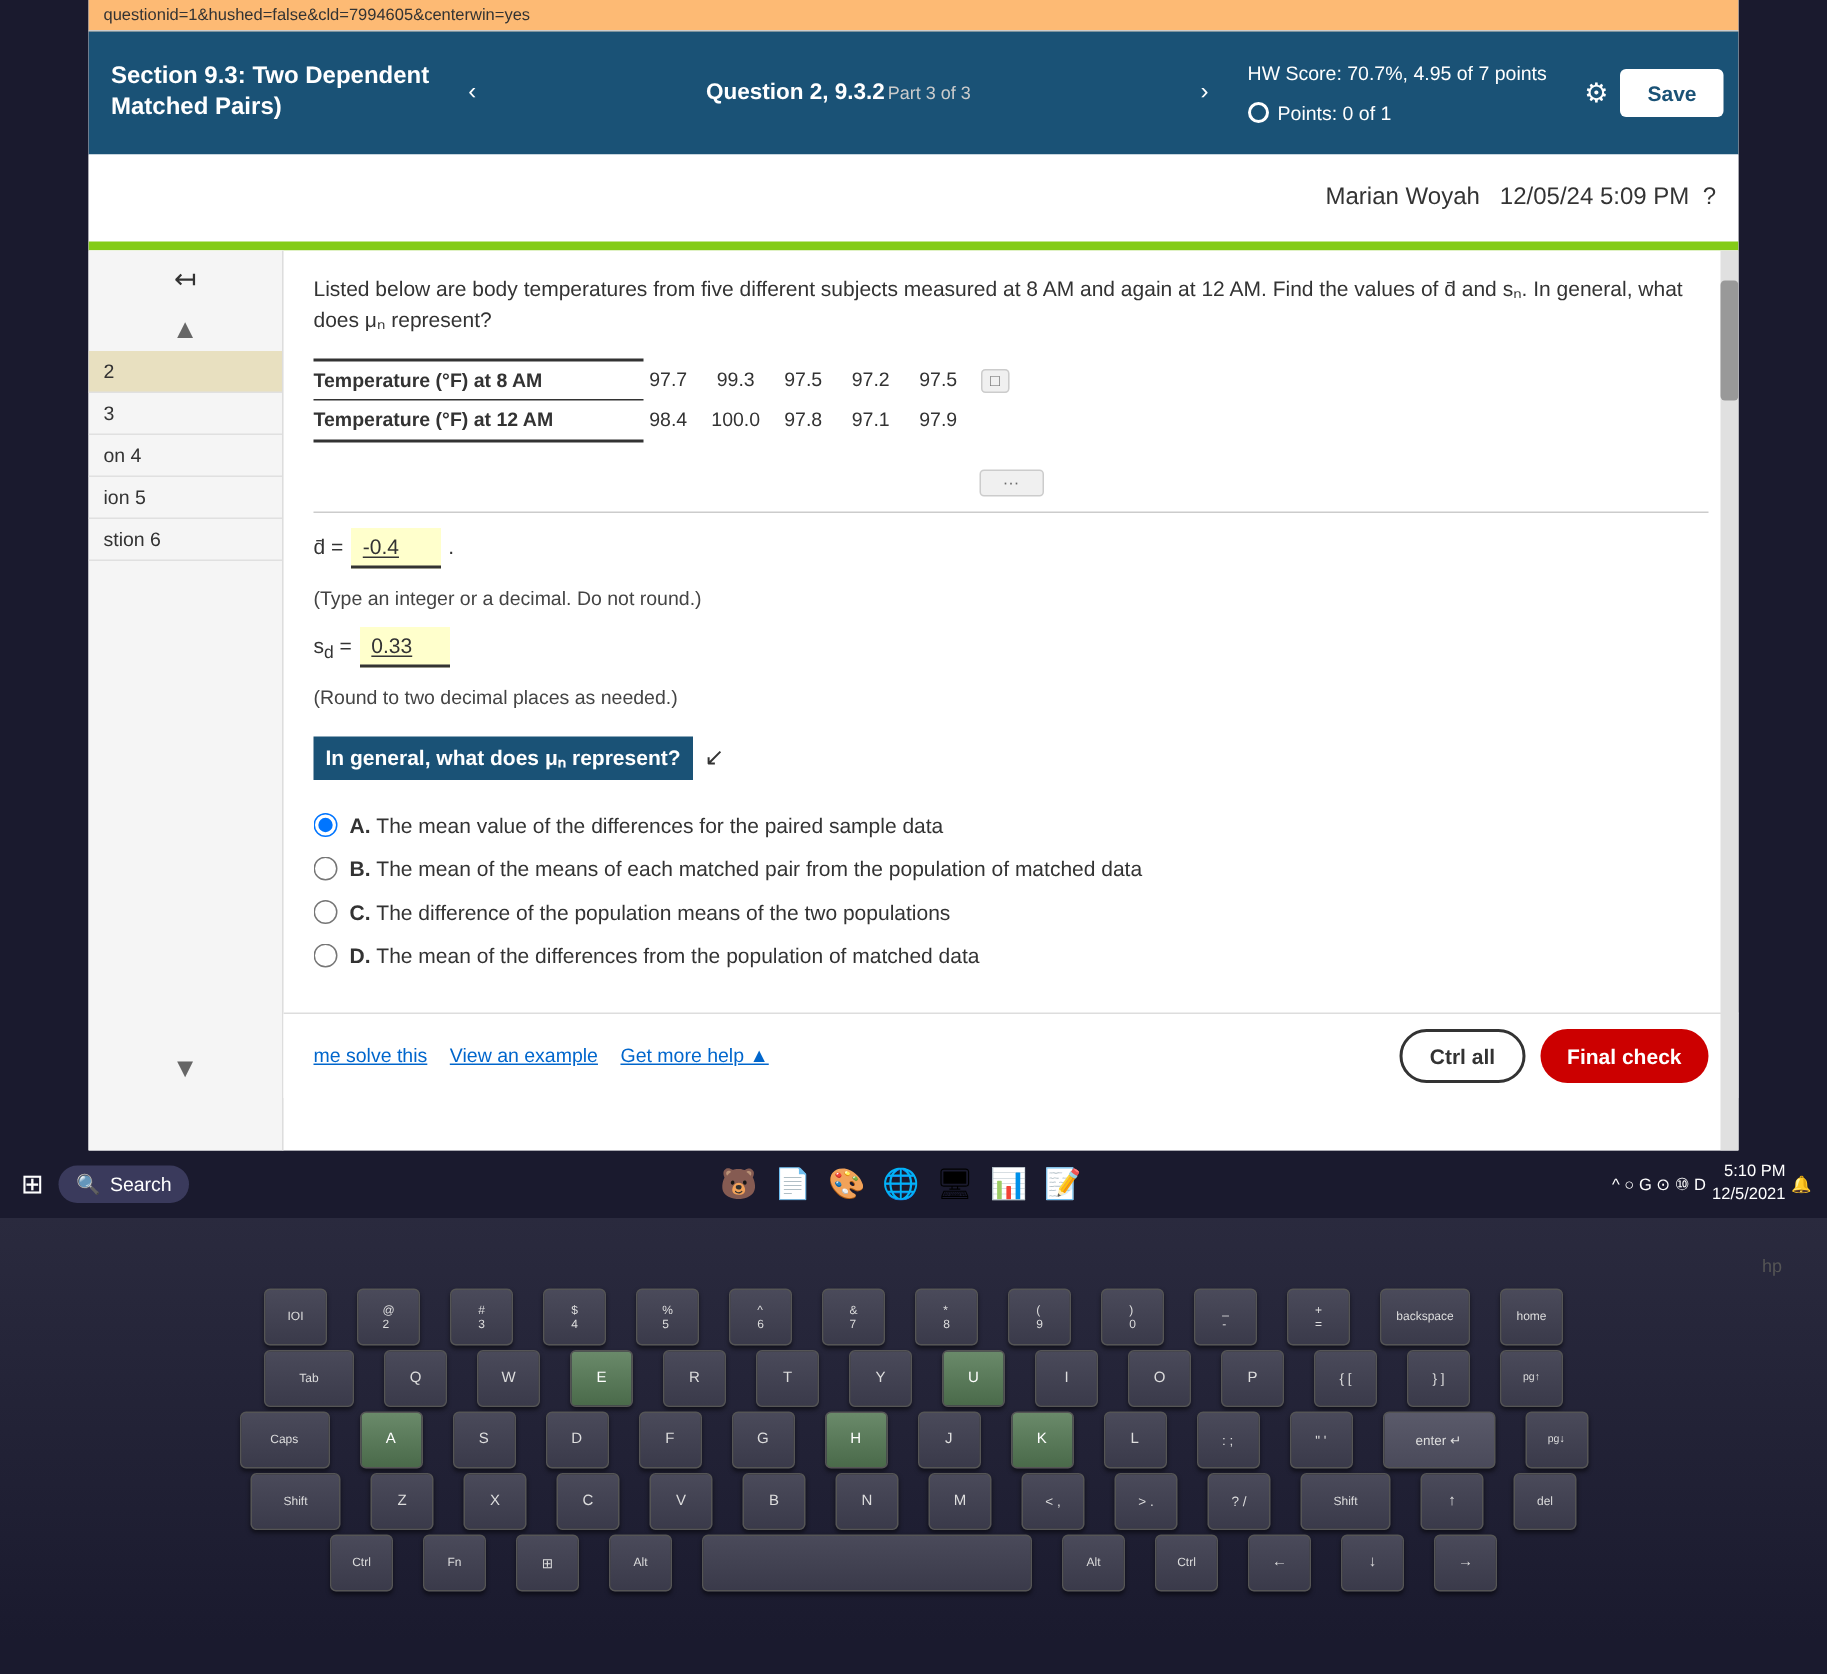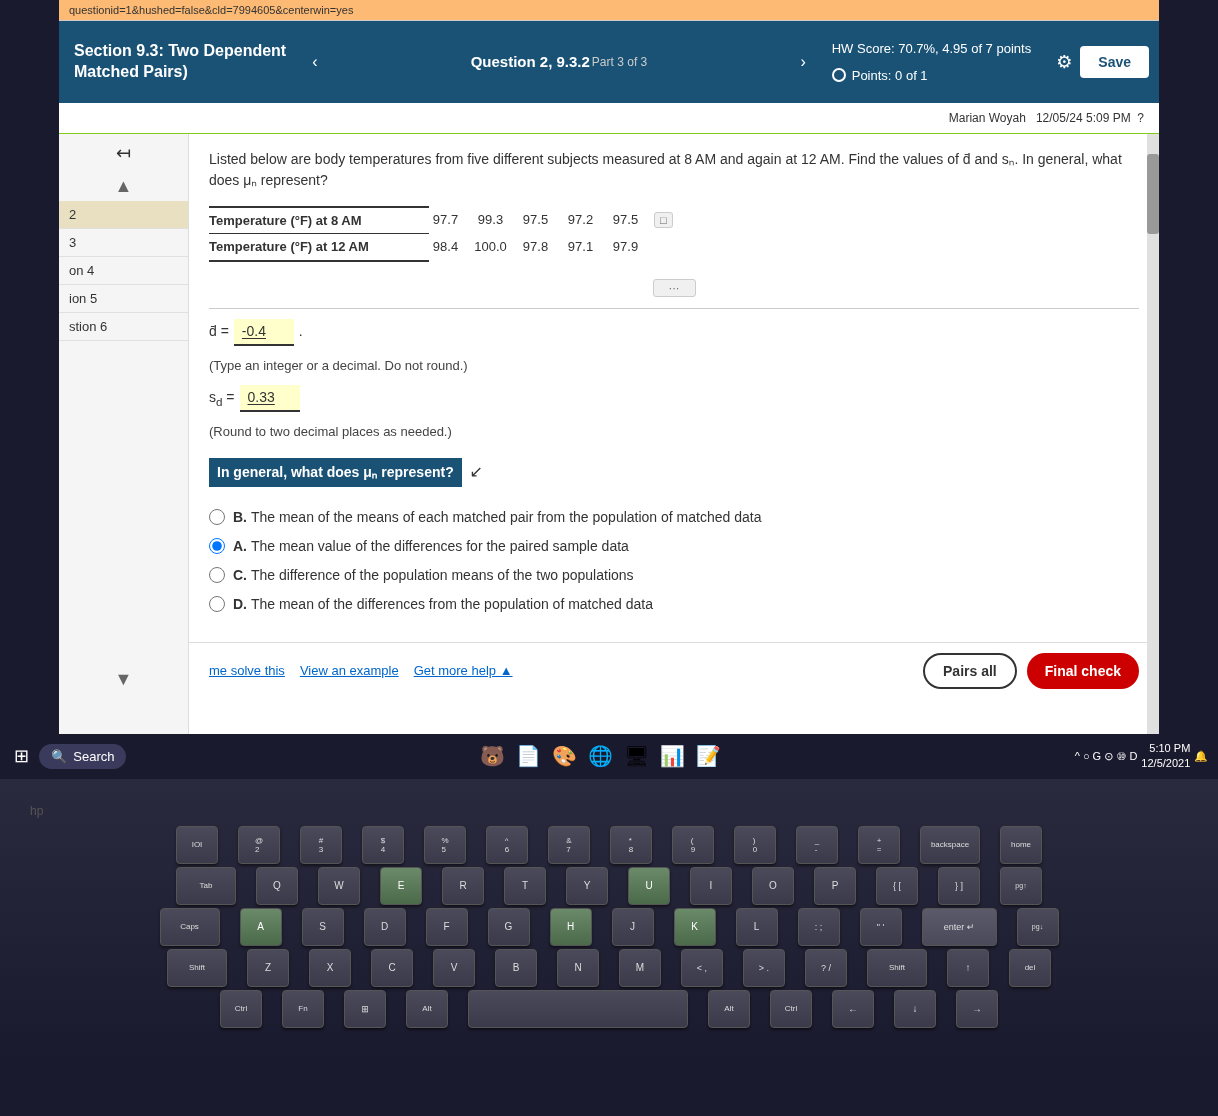--- a/index.html
+++ b/index.html
@@ -128,24 +128,24 @@
       font-size: 14px;
       font-weight: bold;
       border-radius: 4px;
       cursor: pointer;
     }
 
     
     .user-bar {
       background: #fff;
       text-align: right;
-      padding: 8px 15px;
-      font-size: 12px;
+      padding: 20px 15px;
+      font-size: 16px;
       color: #333;
-      border-bottom: 1px solid #84cc16;
+      border-bottom: 6px solid #84cc16;
     }
 
     
     .main-content {
       display: flex;
       background: #fff;
     }
 
     
     .sidebar {
@@ -485,21 +485,21 @@
       height: 38px;
       background: linear-gradient(to bottom, #5a5a6a, #4a4a5a);
     }
 
     .key-lit {
       background: linear-gradient(to bottom, #6a8a6a, #4a6a4a);
       color: #fff;
     }
 
     .hp-logo {
-      text-align: left;
+      text-align: right;
       color: #555;
       font-size: 12px;
       padding: 5px 0;
     }
 
     
     .scrollbar {
       width: 12px;
       background: #e0e0e0;
       position: absolute;
@@ -647,27 +647,27 @@
         <div class="answer-note">(Round to two decimal places as needed.)</div>
 
         <div>
           <span class="highlighted-question">In general, what does μₙ represent?</span>
           &nbsp;<span style="font-size:16px;">↙</span>
         </div>
 
         <div class="radio-options">
 
           <div class="radio-option">
+            <input type="radio" class="radio-input" name="answer" checked="" style="">
+            <span><strong>A.</strong>&nbsp;<span>The mean value of the differences for the paired sample data</span></span>
+          </div>
+
+          <div class="radio-option">
             <input type="radio" class="radio-input" name="answer" style="">
             <span><strong>B.</strong>&nbsp;<span>The mean of the means of each matched pair from the population of matched data</span></span>
-          </div>
-
-          <div class="radio-option">
-            <input type="radio" class="radio-input" name="answer" checked="" style="">
-            <span><strong>A.</strong>&nbsp;<span>The mean value of the differences for the paired sample data</span></span>
           </div>
 
           <div class="radio-option">
             <input type="radio" class="radio-input" name="answer" style="">
             <span><strong>C.</strong>&nbsp;<span>The difference of the population means of the two populations</span></span>
           </div>
 
           <div class="radio-option">
             <input type="radio" class="radio-input" name="answer" style="">
             <span><strong>D.</strong>&nbsp;<span>The mean of the differences from the population of matched data</span></span>
@@ -677,21 +677,21 @@
 
       </div>
 
       <div class="bottom-bar">
         <div class="bottom-links">
           <span class="bottom-link">me solve this</span>
           <span class="bottom-link">View an example</span>
           <span class="bottom-link">Get more help ▲</span>
         </div>
         <div class="bottom-buttons">
-          <button class="clear-all-btn">Pairs all</button>
+          <button class="clear-all-btn">Ctrl all</button>
           <button class="final-check-btn">Final check</button>
         </div>
       </div>
 
       <div class="scrollbar">
         <div class="scrollbar-thumb"></div>
       </div>
     </div>
 
   </div>

